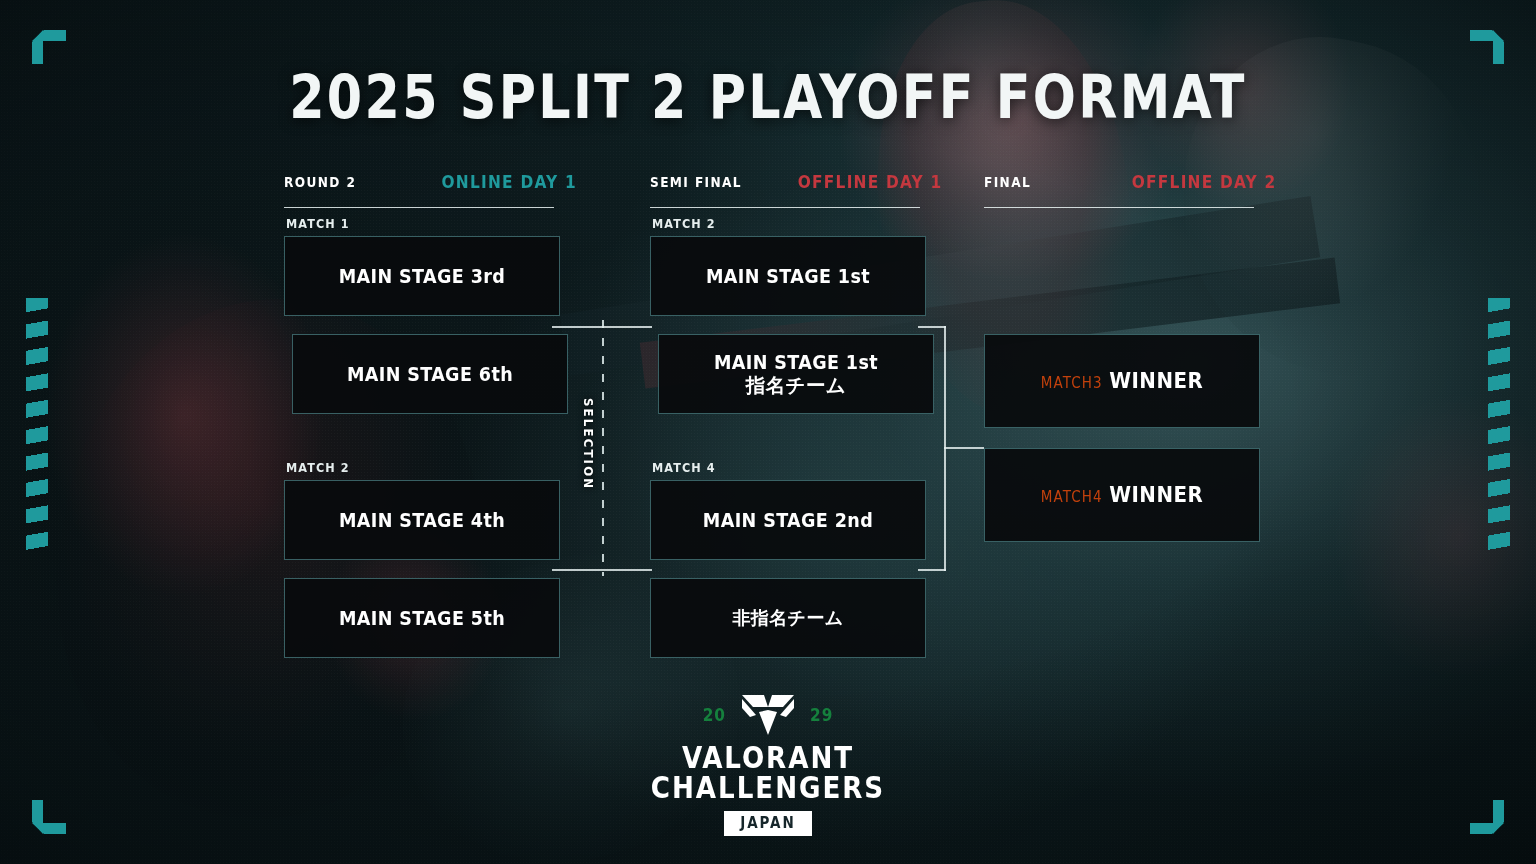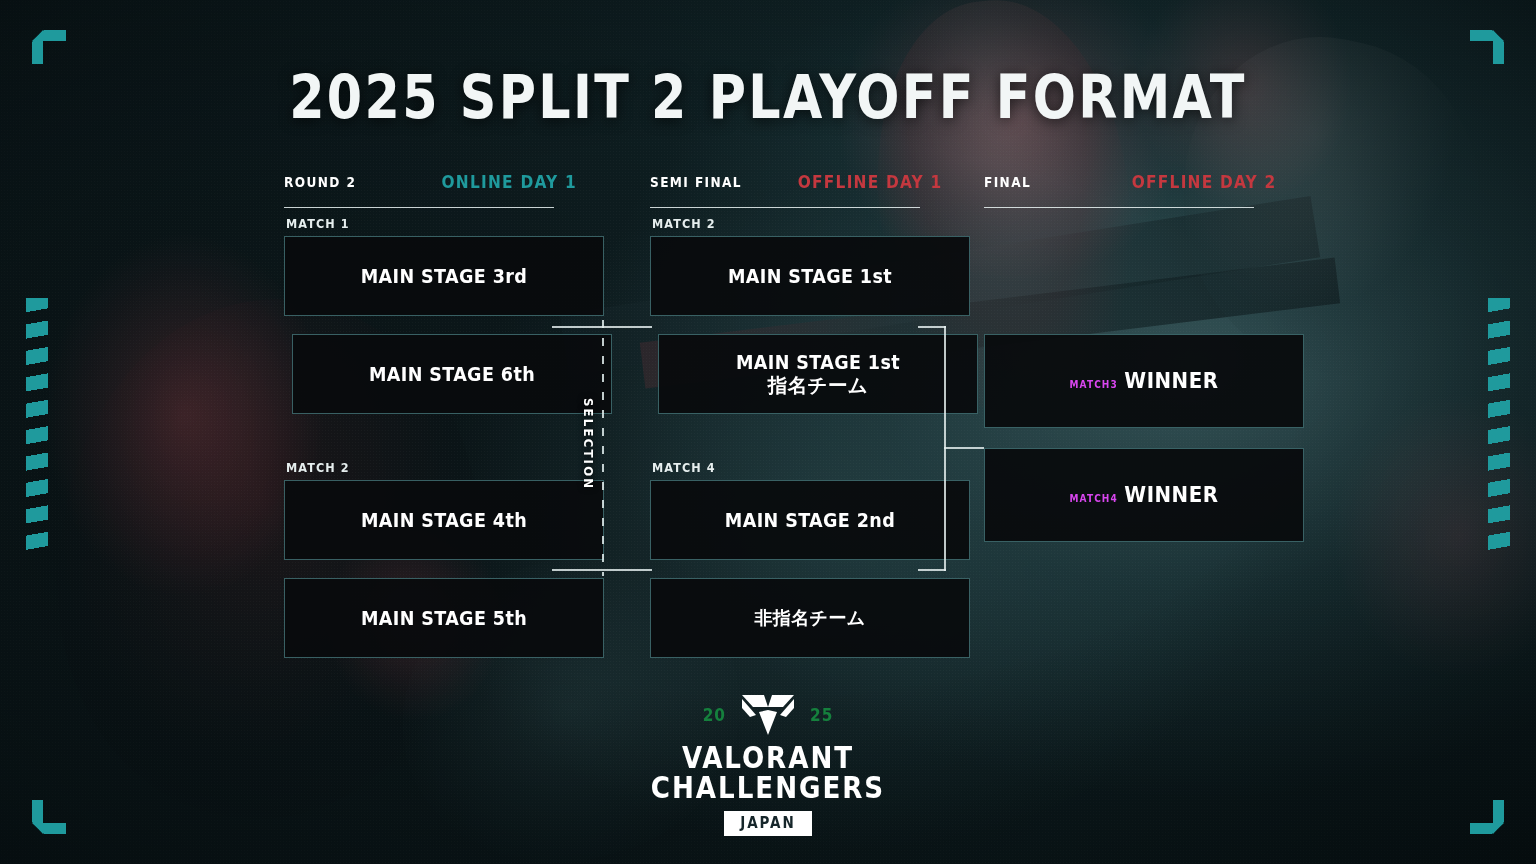--- a/index.html
+++ b/index.html
@@ -127,34 +127,34 @@
     background:rgba(235,245,245,.85);
   }
   .col-3 .col-head .rule { width:270px; }
 
   .match-label {
     position:absolute; font-size:12.5px; font-weight:bold; letter-spacing:1.1px;
     color:#e6eeee; font-family:"DejaVu Sans Condensed","Liberation Sans", sans-serif;
   }
 
   .slot {
-    position:absolute; width:320px; height:80px;
+    position:absolute; width:276px; height:80px;
     background:rgba(8,11,13,.94);
     border:1px solid rgba(96,168,172,.55);
     display:flex; align-items:center; justify-content:center;
     text-align:center;
   }
   .slot .txt {
     font-size:19.5px; font-weight:bold; letter-spacing:.4px; color:#ffffff;
     font-family:"DejaVu Sans Condensed","Liberation Sans", sans-serif;
     line-height:1.18;
   }
   .slot .txt.jp { font-family:"DejaVu Sans","Liberation Sans", sans-serif; font-size:18px; }
   .slot .txt .small {
-    font-size:10px; letter-spacing:1.1px; font-weight:bold; color:#d946ef;
+    font-size:15px; letter-spacing:1.1px; font-weight:normal; color:#c2410c;
   }
   .slot .txt .big { font-size:22px; letter-spacing:.5px; }
 
   
   .p-m1lab { top:44px;  left:2px; }
   .p-m1a   { top:64px;  left:0; }
   .p-m1b   { top:162px; left:8px; }
   .p-m2lab { top:288px; left:2px; }
   .p-m2a   { top:308px; left:0; }
   .p-m2b   { top:406px; left:0; }
@@ -345,18 +345,18 @@
 <div id="logo">
   <div class="logo-mark-row">
     <span class="yr">20</span>
     <svg class="vmark" viewBox="0 0 56 44">
       <path d="M2 2 L24 2 L28 14 L13 14 Z" fill="#ffffff"></path>
       <path d="M54 2 L32 2 L28 14 L43 14 Z" fill="#ffffff"></path>
       <path d="M28 17 L19 19 L28 42 L37 19 Z" fill="#ffffff"></path>
       <path d="M2 6 L16 22 L10 24 L2 15 Z" fill="#ffffff"></path>
       <path d="M54 6 L40 22 L46 24 L54 15 Z" fill="#ffffff"></path>
     </svg>
-    <span class="yr">25</span>
+    <span class="yr">29</span>
   </div>
   <div class="logo-word">VALORANT</div>
   <div class="logo-word">CHALLENGERS</div>
   <div class="logo-pill">JAPAN</div>
 </div>
 
 </body></html>

